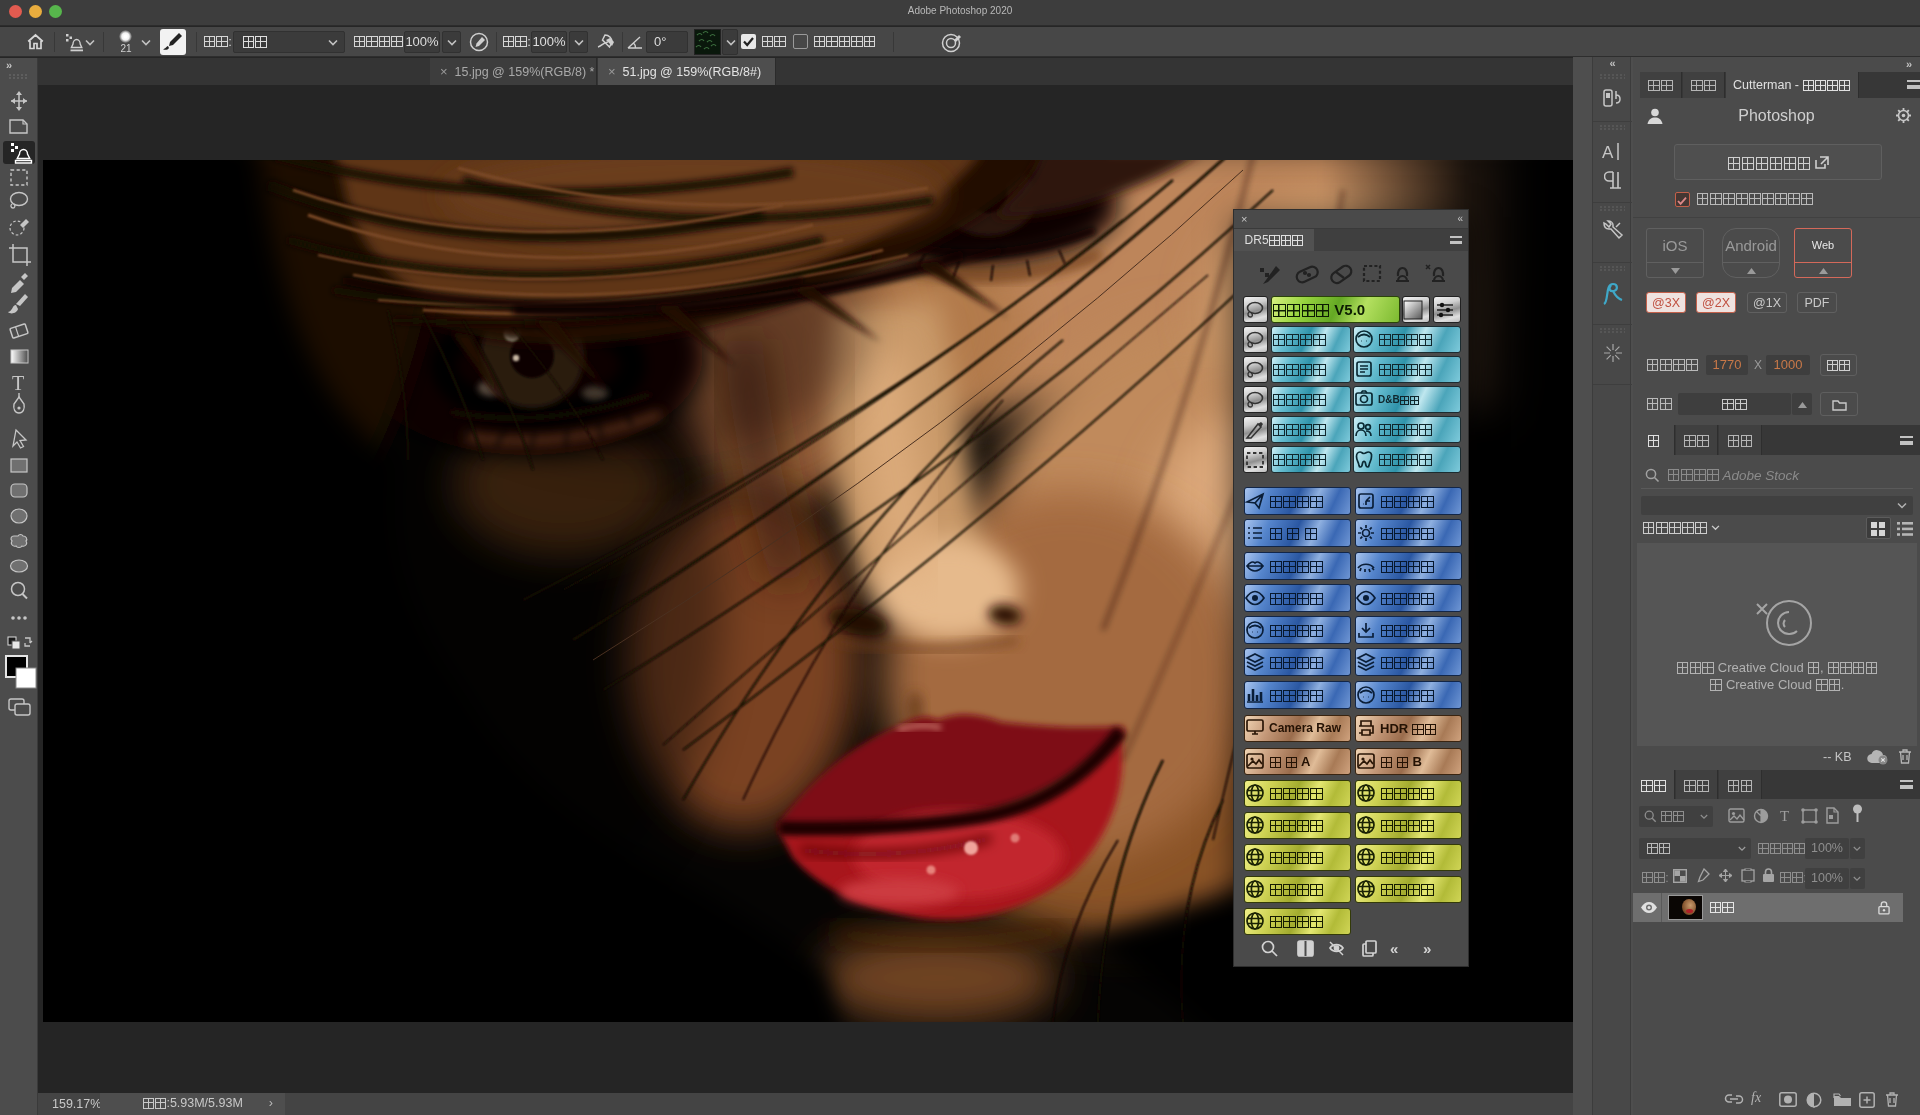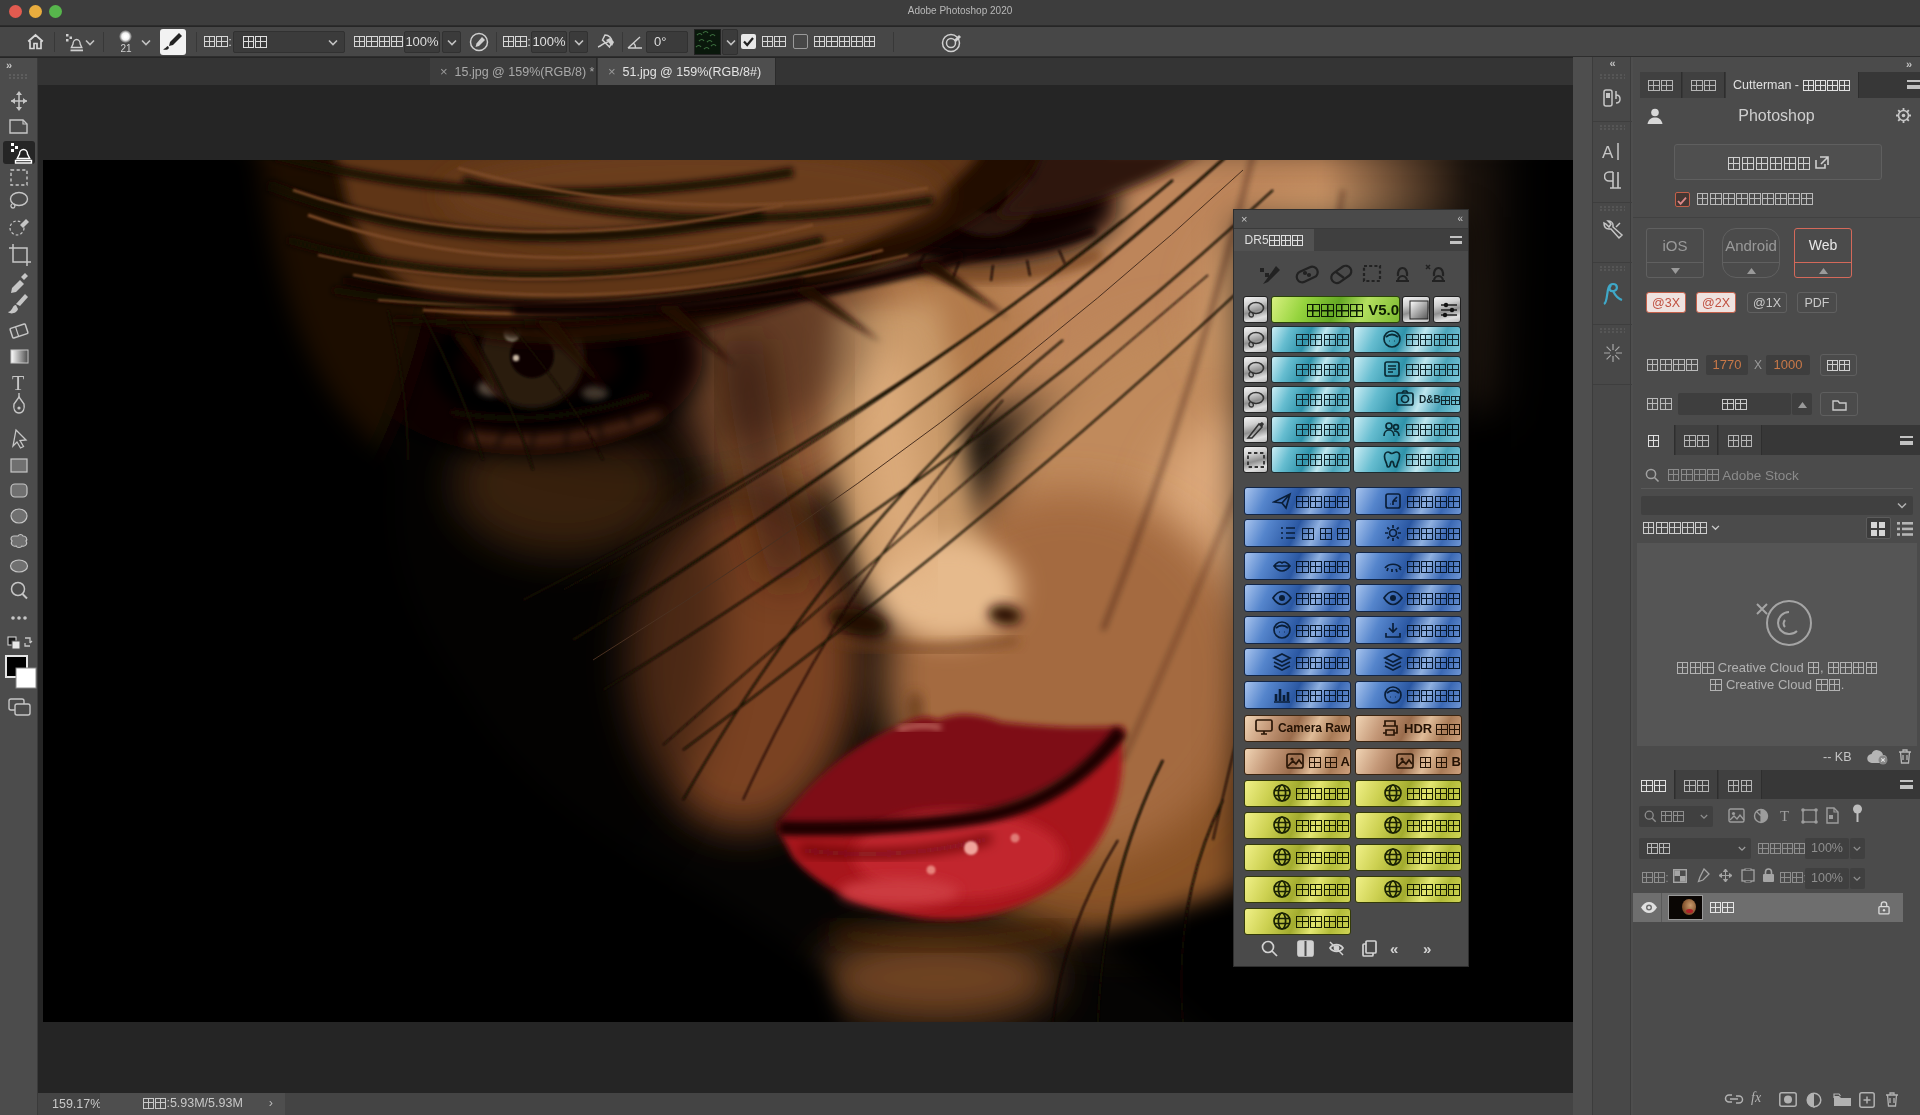--- a/index.html
+++ b/index.html
@@ -36,21 +36,21 @@
 .ptabs{position:relative;width:287px;height:26px;background:#373737}
 .ptab{position:absolute;top:0;height:26px;background:#404040;color:#b5b5b5;font-size:13px;text-align:center;line-height:26px;border-right:1px solid #2e2e2e}
 .ptab.act{background:#4b4b4b;color:#e0e0e0}
 .burger{position:absolute;right:7px;top:8px;width:13px;height:9px;border-top:2px solid #c2c2c2;border-bottom:2px solid #c2c2c2}
 .burger:after{content:"";display:block;margin-top:2.5px;border-top:2px solid #c2c2c2}
 .gbtn{position:absolute;border:1px solid #5f5f5f;border-radius:3px;color:#cfcfcf;text-align:center}
 .dfield{position:absolute;background:#3e3e3e;border-radius:2px;color:#c9c9c9;text-align:center}
 
 #dr5{left:1233px;top:209px;width:236px;height:758px;background:#4a4a4a;border:1px solid #2e2e2e;box-shadow:0 8px 28px rgba(0,0,0,.55)}
 .drbtn{position:absolute;border-radius:3px;border:1px solid #1c2c30;font-weight:bold;
- text-align:right;color:#10262c;overflow:hidden;white-space:nowrap}
+ text-align:left;color:#10262c;overflow:hidden;white-space:nowrap}
 .teal{background:linear-gradient(115deg,#cdeef5 0%,#66bdd0 22%,#2f93aa 45%,#bfe7ef 62%,#4ba5ba 80%,#7ecadb 100%)}
 .blue{background:linear-gradient(115deg,#a8c4ee 0%,#5585cc 22%,#2a57a2 48%,#8fb0e0 65%,#3a68b4 82%,#6f96d4 100%);border-color:#122648;color:#07182e}
 .bronze{background:linear-gradient(115deg,#f0d4b4 0%,#c49878 25%,#9a6c4c 48%,#e0bc98 65%,#a87a56 82%,#cfa27e 100%);border-color:#3a2410;color:#241204}
 .yell{background:linear-gradient(115deg,#f0f088 0%,#cdd152 25%,#a2ab2e 48%,#e4e772 65%,#b2bb38 82%,#d0d556 100%);border-color:#333a08;color:#161c00}
 .green{background:linear-gradient(115deg,#d8f080 0%,#96d43e 25%,#64a824 50%,#b4e060 70%,#7cba30 100%);border-color:#2a4408;color:#0c1c02}
 .silver{background:linear-gradient(165deg,#f2f2f2 0%,#cfcfcf 30%,#8f8f8f 55%,#e0e0e0 80%,#bcbcbc 100%);border-color:#222}
 </style></head><body>
 <div class="ab" id="titlebar">
 <span class="tl" style="left:9px;background:#e25b50"></span>
 <span class="tl" style="left:29px;background:#e9ad3e"></span>
@@ -426,21 +426,21 @@
               <path d="M4.5 6L0 0h9z" fill="#9a9a9a"></path>
             </svg></div>
         </div>
         <div class="ab" style="left:89px;top:130px;width:58px;height:50px;border:1px solid #606060;border-radius:14px">
           <div style="height:33px;line-height:33px;text-align:center;color:#9a9a9a;font-size:15px">Android</div>
           <div style="height:15px;border-top:1px solid #606060;text-align:center;line-height:15px"><svg width="9" height="6" viewBox="0 0 9 6" style="vertical-align:2px">
               <path d="M4.5 0L9 6H0z" fill="#9a9a9a"></path>
             </svg></div>
         </div>
         <div class="ab" style="left:161px;top:130px;width:58px;height:50px;border:1.6px solid #d4695a;border-radius:3px">
-          <div style="height:33px;line-height:33px;text-align:center;color:#e8e8e8;font-size:14px">Web</div>
+          <div style="height:33px;line-height:33px;text-align:center;color:#e8e8e8;font-size:11px">Web</div>
           <div style="height:15px;border-top:1px solid #d4695a;text-align:center;line-height:15px"><svg width="9" height="6" viewBox="0 0 9 6" style="vertical-align:2px">
               <path d="M4.5 0L9 6H0z" fill="#9a9a9a"></path>
             </svg></div>
         </div>
         <div class="ab" style="left:13px;top:194px;width:40px;height:21px;border-radius:3px;text-align:center;line-height:20px;font-size:12.5px;background:#efe2df;color:#c05040;border:1px solid #c4604a">@3X</div>
         <div class="ab" style="left:63px;top:194px;width:40px;height:21px;border-radius:3px;text-align:center;line-height:20px;font-size:12.5px;background:#efe2df;color:#c05040;border:1px solid #c4604a">@2X</div>
         <div class="ab" style="left:114px;top:194px;width:40px;height:21px;border-radius:3px;text-align:center;line-height:20px;font-size:12.5px;background:none;color:#c9c9c9;border:1px solid #606060">@1X</div>
         <div class="ab" style="left:164px;top:194px;width:40px;height:21px;border-radius:3px;text-align:center;line-height:20px;font-size:12.5px;background:none;color:#c9c9c9;border:1px solid #606060">PDF</div>
         <div class="ab" style="left:13px;top:260px;color:#b9b9b9;font-size:13.5px"><i class="z"></i><i class="z"></i><i class="z"></i><i class="z"></i></div>
         <div class="dfield" style="left:73px;top:257px;width:42px;height:20px;line-height:20px;color:#c87848;font-size:13px">1770</div>
@@ -460,21 +460,21 @@
         <div class="ptab act" style="left:0;width:42px;height:30px;line-height:30px"><i class="z"></i></div>
         <div class="ptab" style="left:43px;width:42px;height:30px;line-height:30px"><i class="z"></i><i class="z"></i></div>
         <div class="ptab" style="left:86px;width:43px;height:30px;line-height:30px"><i class="z"></i><i class="z"></i></div>
         <div class="burger" style="top:11px"></div>
       </div>
       <div class="ab" style="left:0;top:398px;width:287px;height:315px;background:#4b4b4b">
         <svg class="ab" style="left:12px;top:13px" width="15" height="15" viewBox="0 0 15 15">
           <circle cx="6" cy="6" r="4.6" fill="none" stroke="#a2a2a2" stroke-width="1.5"></circle>
           <path d="M9.5 9.5l4 4" stroke="#a2a2a2" stroke-width="1.6"></path>
         </svg>
-        <div class="ab" style="left:34px;top:13px;color:#8b8b8b;font-size:13.5px;"><i class="z"></i><i class="z"></i><i class="z"></i><i class="z"></i> Adobe Stock</div>
+        <div class="ab" style="left:34px;top:13px;color:#8b8b8b;font-size:13.5px;font-style:italic"><i class="z"></i><i class="z"></i><i class="z"></i><i class="z"></i> Adobe Stock</div>
         <div class="ab" style="left:8px;top:33px;width:272px;height:1px;background:#5a5a5a"></div>
         <div class="ab" style="left:8px;top:41px;width:272px;height:19px;background:#404040;border-radius:2px">
           <svg style="position:absolute;right:6px;top:6px" width="10" height="7" viewBox="0 0 10 7">
             <path d="M1 1.5 5 5.5 9 1.5" fill="none" stroke="#b2b2b2" stroke-width="1.5"></path>
           </svg>
         </div>
         <div class="ab" style="left:9px;top:66px;color:#cdcdcd;font-size:13.5px"><i class="z"></i><i class="z"></i><i class="z"></i><i class="z"></i><i class="z"></i> <svg width="9" height="6" viewBox="0 0 10 7" style="vertical-align:2px">
             <path d="M1 1 5 5 9 1" fill="none" stroke="#cdcdcd" stroke-width="1.5"></path>
           </svg></div>
         <div class="ab" style="left:233px;top:62px;width:25px;height:22px;background:#3c3c3c;border:1px solid #5c5c5c;border-radius:2px"><svg style="margin:3.5px 0 0 4px" width="15" height="14" viewBox="0 0 15 14">

